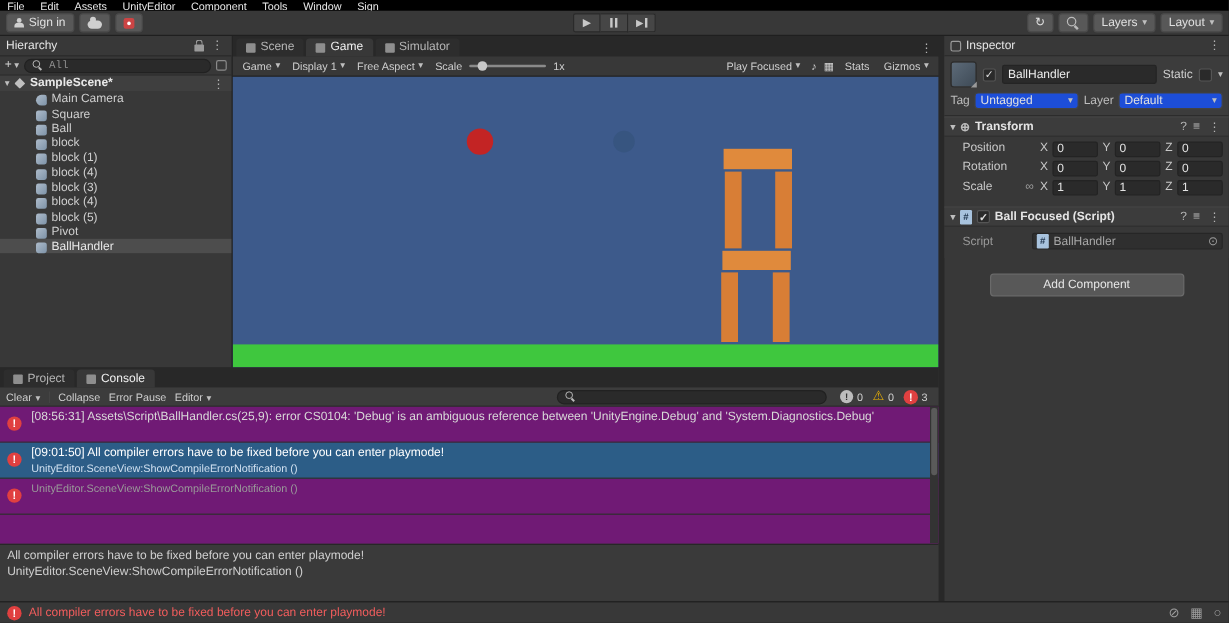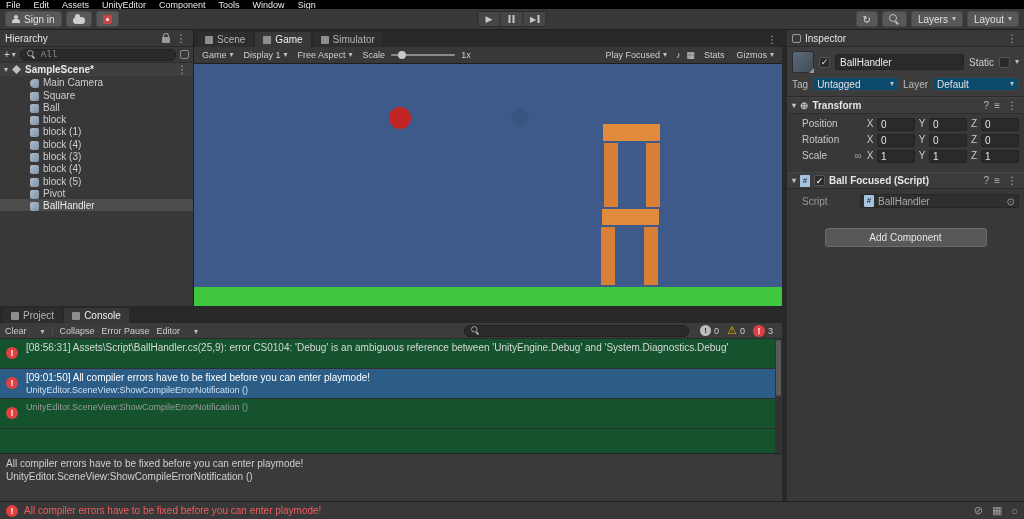--- a/index.html
+++ b/index.html
@@ -87,31 +87,31 @@
   .b-tl{left:410px;top:79px;width:14px;height:64px}
   .b-tr{left:452px;top:79px;width:14px;height:64px}
   .b-mid{left:408px;top:145px;width:57px;height:16px}
   .b-bl{left:407px;top:163px;width:14px;height:58px}
   .b-br{left:450px;top:163px;width:14px;height:58px}
 
   
   .console{flex:1;display:flex;flex-direction:column;background:#383838;min-height:0}
   .console .tabbar{background:#282828}
   .console-toolbar{height:16px;background:#3c3c3c;border-bottom:1px solid #2a2a2a;display:flex;align-items:center;gap:7px;padding:0 5px;font-size:9px;flex:none}
-  .c-btn{display:flex;align-items:flex-end;gap:14px;color:#cfcfcf;white-space:nowrap}
+  .c-btn{display:flex;align-items:flex-end;gap:3px;color:#cfcfcf;white-space:nowrap}
   .c-sep{width:1px;height:10px;background:#2c2c2c;border-right:1px solid #4a4a4a}
   .console-toolbar .search-pill{flex:none;width:225px;margin-left:auto}
   .badges{display:flex;align-items:center;gap:8px;padding:0 4px}
   .badge{display:flex;align-items:center;gap:3px;color:#cfcfcf}
   .ico-info{width:11px;height:11px;border-radius:50%;background:#bdbdbd;position:relative}
   .ico-info::before{content:"!";position:absolute;left:0;top:0;width:11px;text-align:center;font-size:8px;font-weight:bold;color:#333;line-height:11px}
   .ico-warn{color:#f0b400;font-size:11px;line-height:11px}
   .ico-err{width:12px;height:12px;border-radius:50%;background:var(--c-error,#e04040);position:relative;flex:none}
   .ico-err::before{content:"!";position:absolute;left:0;top:0;width:12px;text-align:center;font-size:9px;font-weight:bold;color:#fff;line-height:12px}
-  .console-list{flex:1;position:relative;overflow:hidden;background:#14532d}
+  .console-list{flex:1;position:relative;overflow:hidden;background:#701a75}
   .c-row{height:30px;padding:2px 10px 2px 26px;position:relative;border-bottom:1px solid #2f2f2f;white-space:nowrap;overflow:hidden}
   .c-row .ico-err{position:absolute;left:6px;top:8px}
   .c-row.selected{background:var(--c-selection,#2c5d87)}
   .line1{font-size:10px;line-height:13px;color:#d8d8d8}
   .line2{font-size:9px;line-height:12px;color:#9a9a9a}
   .c-row.selected .line1{color:#fff}
   .c-row.selected .line2{color:#cfe0f0}
   .v-scroll{position:absolute;right:0;top:0;width:7px;height:100%;background:#333}
   .v-thumb{position:absolute;top:1px;left:1px;width:5px;height:56px;background:#5a5a5a;border-radius:2px}
   .console-detail{height:48px;background:#3a3a3a;border-top:1px solid #232323;padding:3px 6px;font-size:10px;line-height:13px;color:#cfcfcf;flex:none}
@@ -123,21 +123,21 @@
   .insp-head .kebab{margin-left:auto}
   .go-block{background:#3c3c3c;border-bottom:1px solid #2a2a2a;padding:4px 5px 5px}
   .go-row1{display:flex;align-items:center;gap:5px}
   .go-ico{width:22px;height:22px;border-radius:3px;background:linear-gradient(135deg,#5d6b79,#3e4a56);border:1px solid #2c2c2c;position:relative;flex:none}
   .go-ico::after{content:"";position:absolute;right:-1px;bottom:-1px;border-left:5px solid transparent;border-bottom:5px solid #9a9a9a}
   .cb{width:11px;height:11px;background:#2a2a2a;border:1px solid #555;border-radius:2px;display:flex;align-items:center;justify-content:center;font-size:9px;color:#ddd;flex:none}
   .name-input{flex:1;height:16px;background:#2a2a2a;border:1px solid #242424;border-radius:2px;color:#ececec;font-size:10px;padding:0 4px;font-family:"Liberation Sans",sans-serif;outline:none;min-width:0}
   .static-lbl{color:#cfcfcf}
   .go-row2{display:flex;align-items:center;gap:4px;margin-top:4px}
   .field-lbl{color:#bdbdbd}
-  .dd{height:14px;background:#0c4a6e;border:1px solid #434343;border-radius:3px;display:flex;align-items:center;gap:4px;padding:0 4px;color:#e0e0e0;flex:1;min-width:0}
+  .dd{height:14px;background:#1d4ed8;border:1px solid #434343;border-radius:3px;display:flex;align-items:center;gap:4px;padding:0 4px;color:#e0e0e0;flex:1;min-width:0}
   .dd .caret{margin-left:auto}
   .comp-head{height:17px;background:#3c3c3c;border-top:1px solid #454545;border-bottom:1px solid #2d2d2d;display:flex;align-items:center;gap:4px;padding:0 5px;font-weight:bold;color:#e4e4e4;flex:none}
   .comp-head .right{margin-left:auto;display:flex;align-items:center;gap:5px;font-weight:normal;color:#b5b5b5}
   .comp-ico{color:#bdbdbd;font-size:10px}
   .script-ico{width:10px;height:12px;background:#a8c3de;border-radius:1px;color:#243a52;font-size:8px;font-weight:bold;text-align:center;line-height:12px;flex:none}
   .comp-body{padding:4px 5px 6px;background:#383838}
   .t-row{display:flex;align-items:flex-start;height:15px;gap:3px;margin-bottom:1px}
   .t-label{width:58px;padding-left:10px;color:#c8c8c8;flex:none}
   .link-ico{width:10px;text-align:center;color:#9a9a9a;flex:none}
   .link-spacer{width:10px;flex:none}

